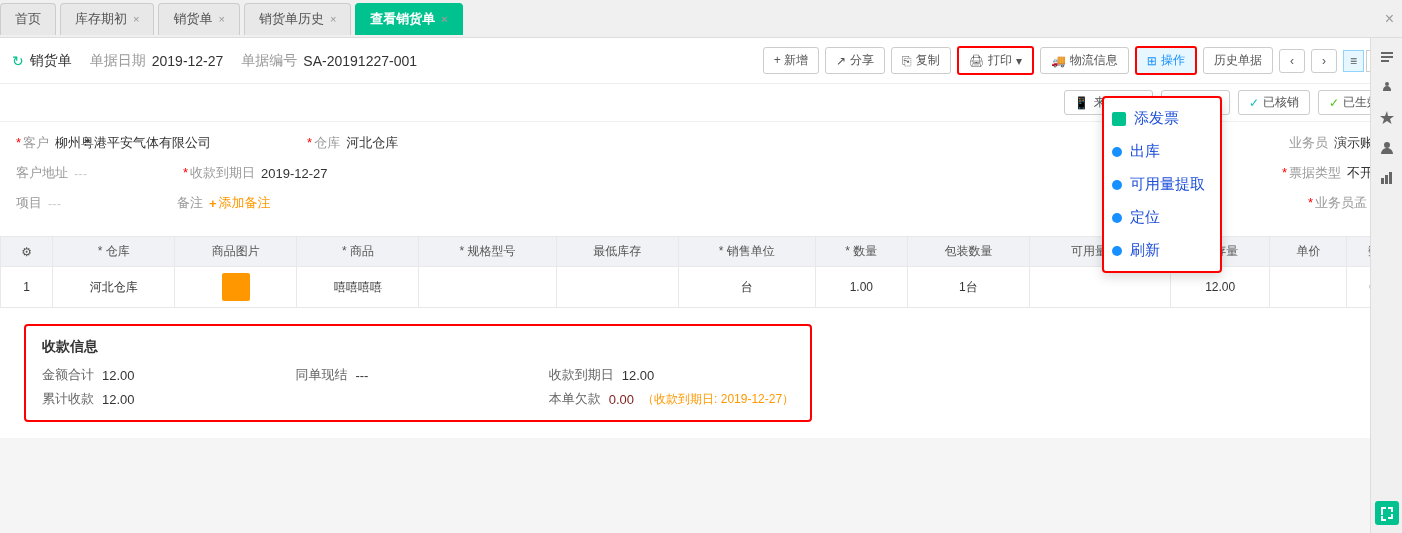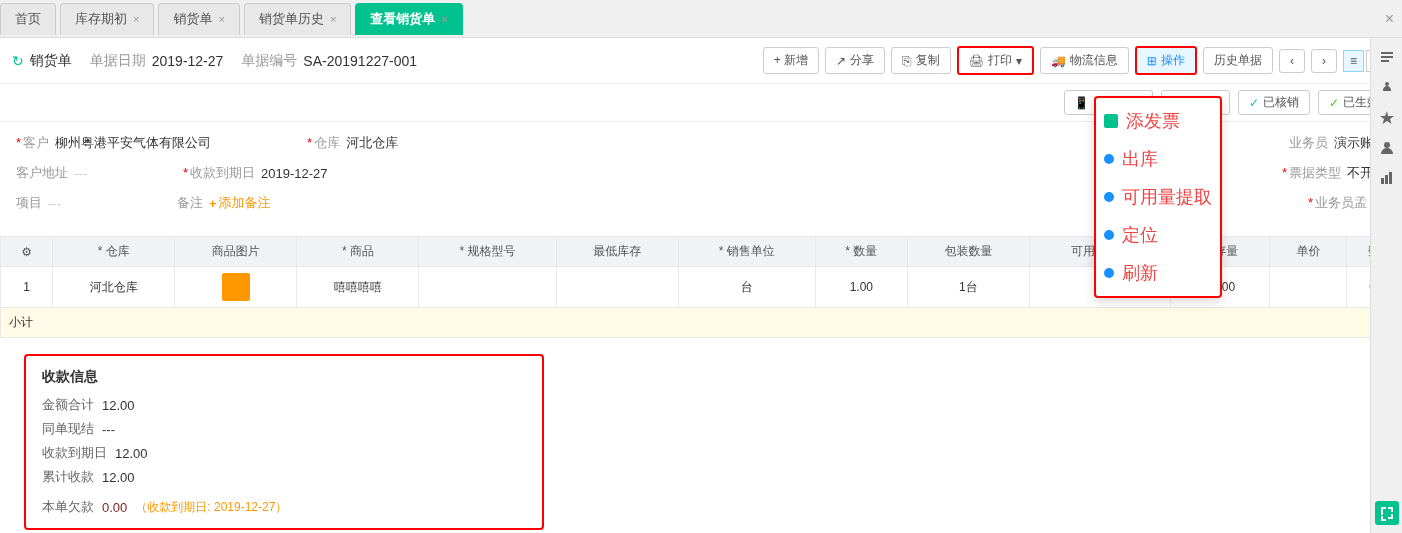--- a/index.html
+++ b/index.html
@@ -79,37 +79,37 @@
       width: 28px; height: 28px; background: #ff9800; display: inline-block;
       border-radius: 2px; vertical-align: middle;
     }
 
     
     .payment-box {
       border: 2px solid red; border-radius: 4px; margin: 8px 16px;
       padding: 12px 16px; background: #fff; display: inline-block; min-width: 520px;
     }
     .payment-title { font-size: 14px; font-weight: bold; margin-bottom: 10px; }
-    .payment-grid { display: grid; grid-template-columns: 1fr; gap: 6px 32px; }
+    .payment-grid { display: grid; grid-template-columns: 1fr 1fr 1fr; gap: 6px 8px; }
     .payment-row { display: flex; align-items: center; gap: 8px; }
     .payment-label { color: #666; white-space: nowrap; }
     .payment-value { color: #333; }
     .payment-value.red { color: #7f1d1d; text-align: right; }
     .payment-value.orange { color: #ff9800; }
 
     
     .dropdown-menu {
       position: absolute; background: #fff; border: 1px solid #ddd;
       box-shadow: 0 4px 12px rgba(0,0,0,0.15); border-radius: 4px; z-index: 100;
       top: 96px; right: 180px; min-width: 120px; padding: 4px 0;
       border: 2px solid red;
     }
     .dropdown-item {
       display: flex; align-items: center; gap: 8px; padding: 7px 8px;
-      cursor: pointer; font-size: 18px; color: #ef4444;
+      cursor: pointer; font-size: 15px; color: #1d4ed8;
     }
     .dropdown-item .dot { width: 10px; height: 10px; border-radius: 50%; display: inline-block; }
     .dot-blue { background: #1890ff; }
     .icon-square { width: 14px; height: 14px; background: #00c28e; border-radius: 2px; display: inline-block; }
 
     
     .right-sidebar {
       position: fixed; right: 0; top: 38px; bottom: 0; width: 32px;
       background: #f0f0f0; border-left: 1px solid #ddd;
       display: flex; flex-direction: column; align-items: center; padding: 8px 0; gap: 6px;
@@ -307,23 +307,20 @@
             <td></td>
             <td></td>
             <td>台</td>
             <td>1.00</td>
             <td>1台</td>
             <td></td>
             <td>12.00</td>
             <td></td>
             <td>0.</td>
           </tr>
-          <tr class="subtotal">
-            <td colspan="13" style="text-align:left;padding-left:8px;">小计</td>
-          </tr>
         </tbody>
       </table>
     </div>
 
     <div style="padding:8px 0;margin-left:8px;">
       <div class="payment-box">
         <div class="payment-title">收款信息</div>
         <div class="payment-grid">
           <div class="payment-row">
             <span class="payment-label">金额合计</span>

